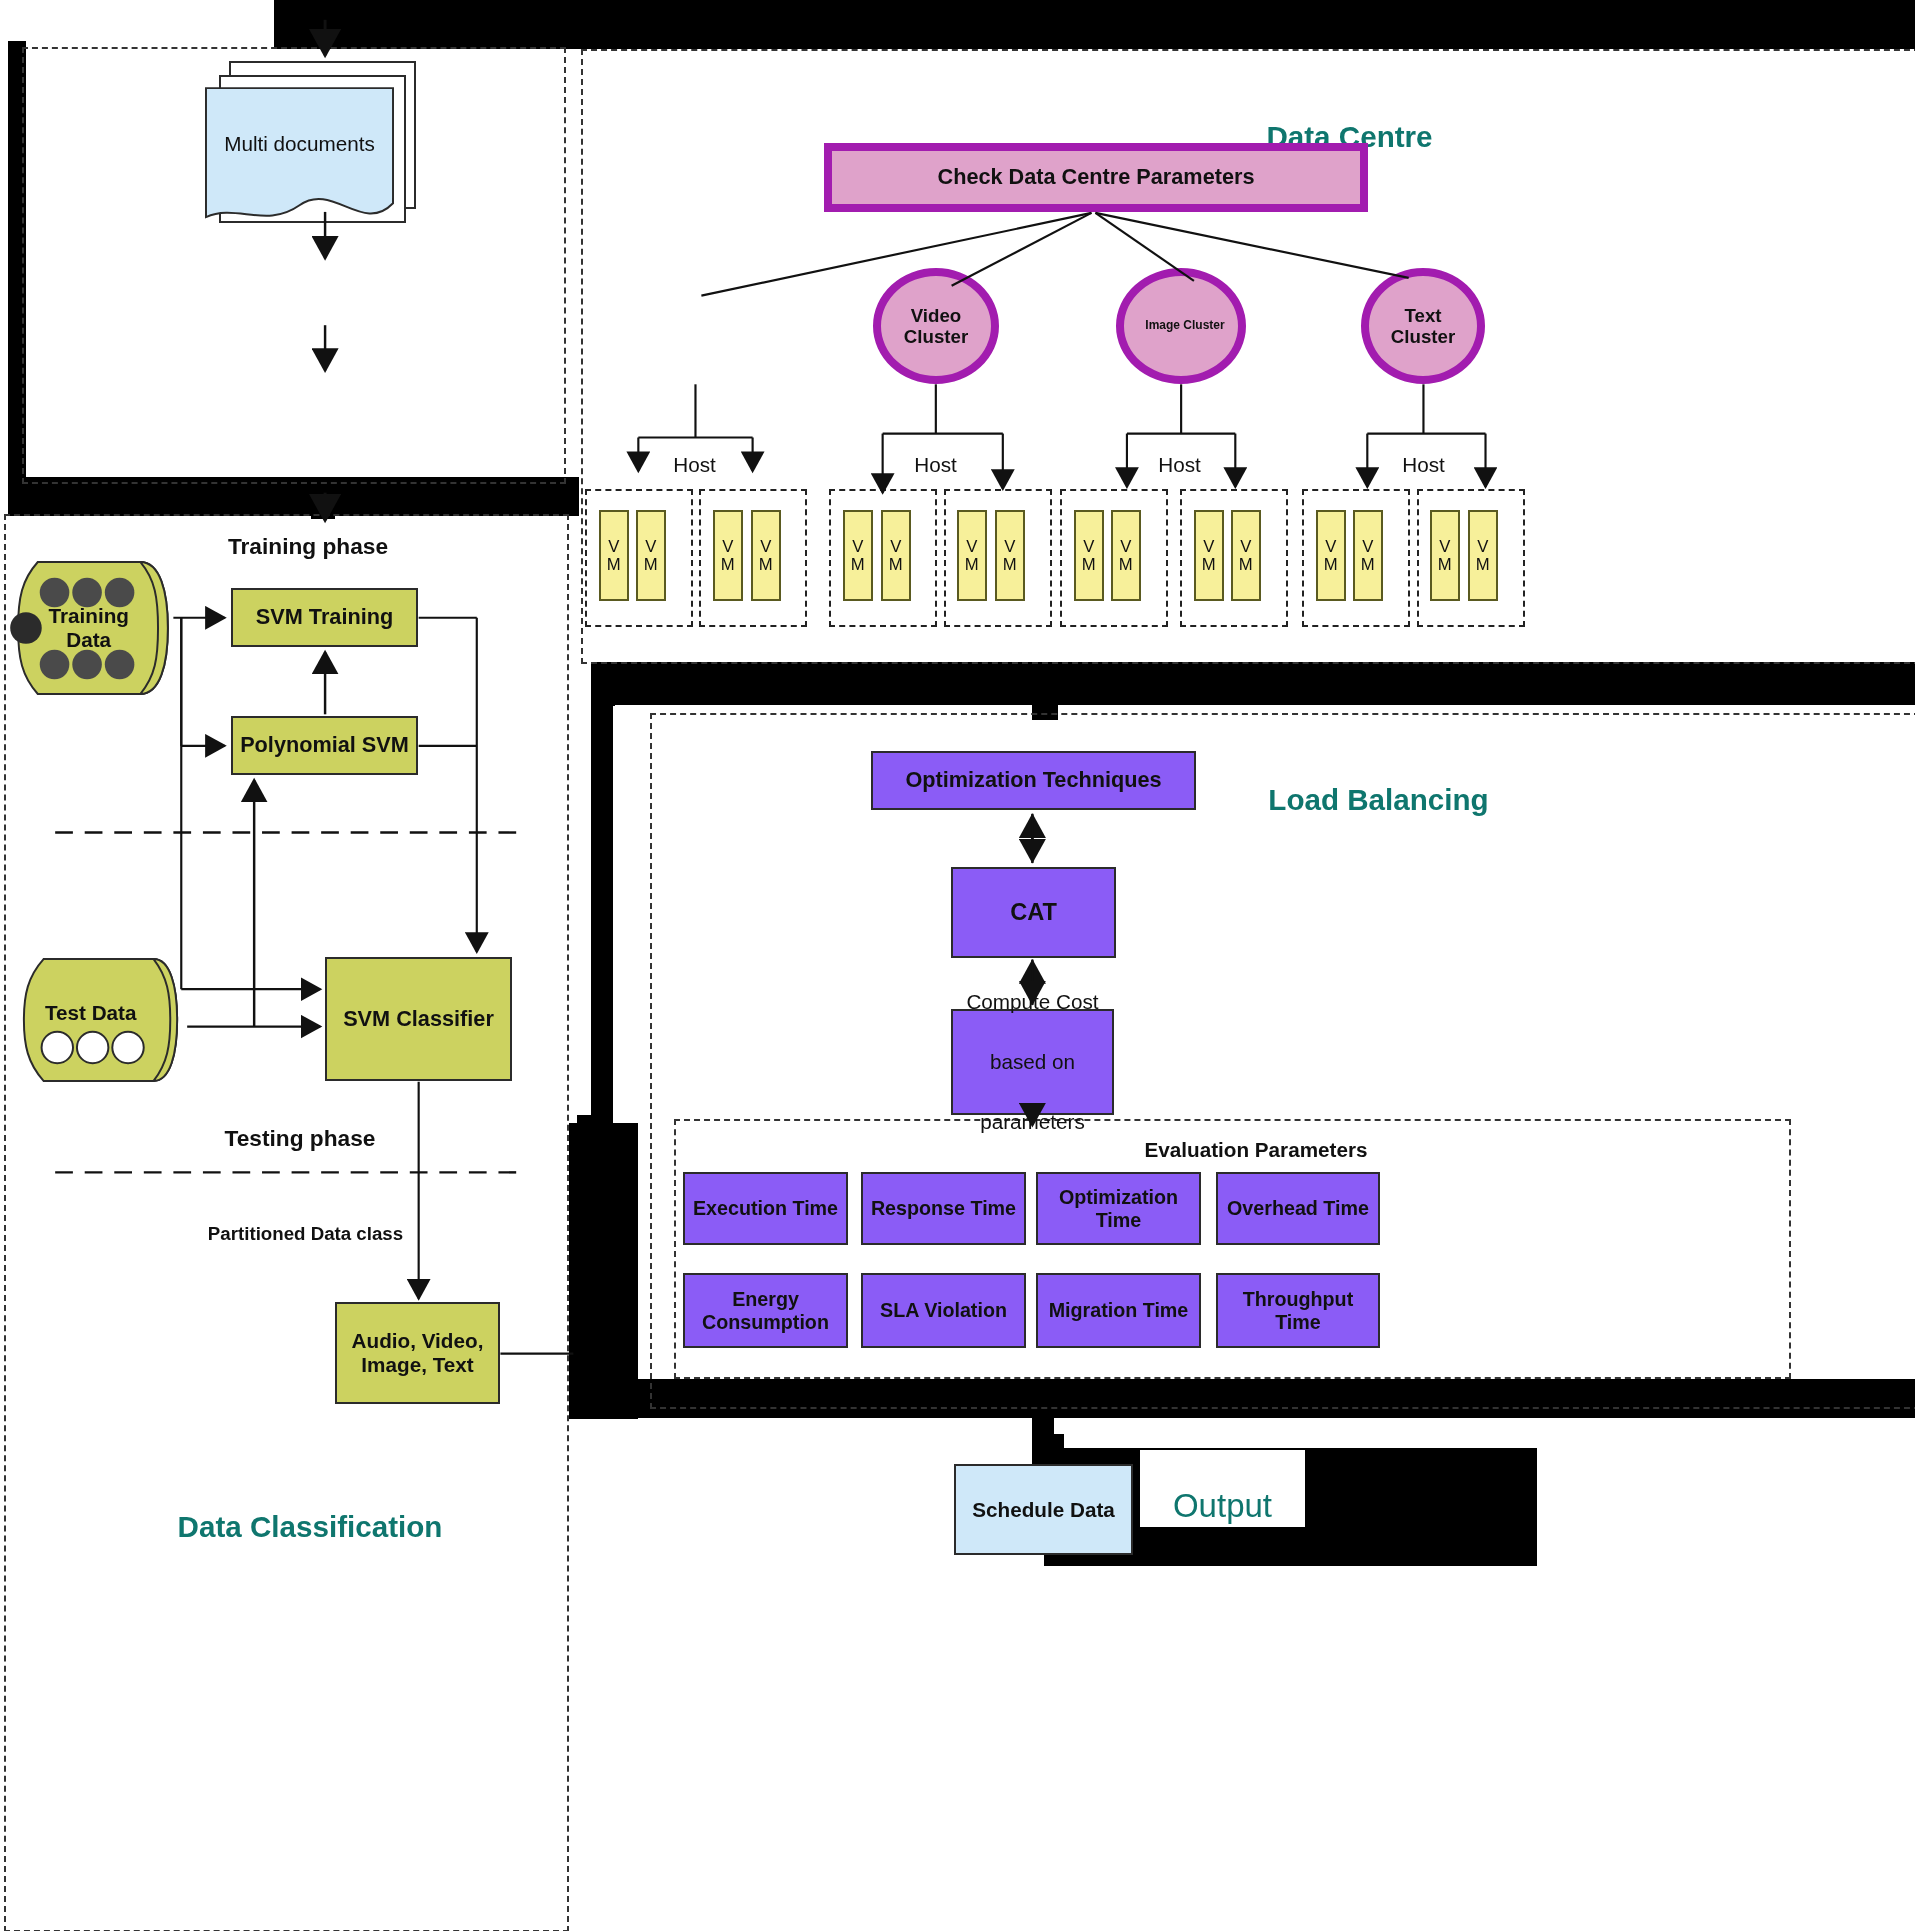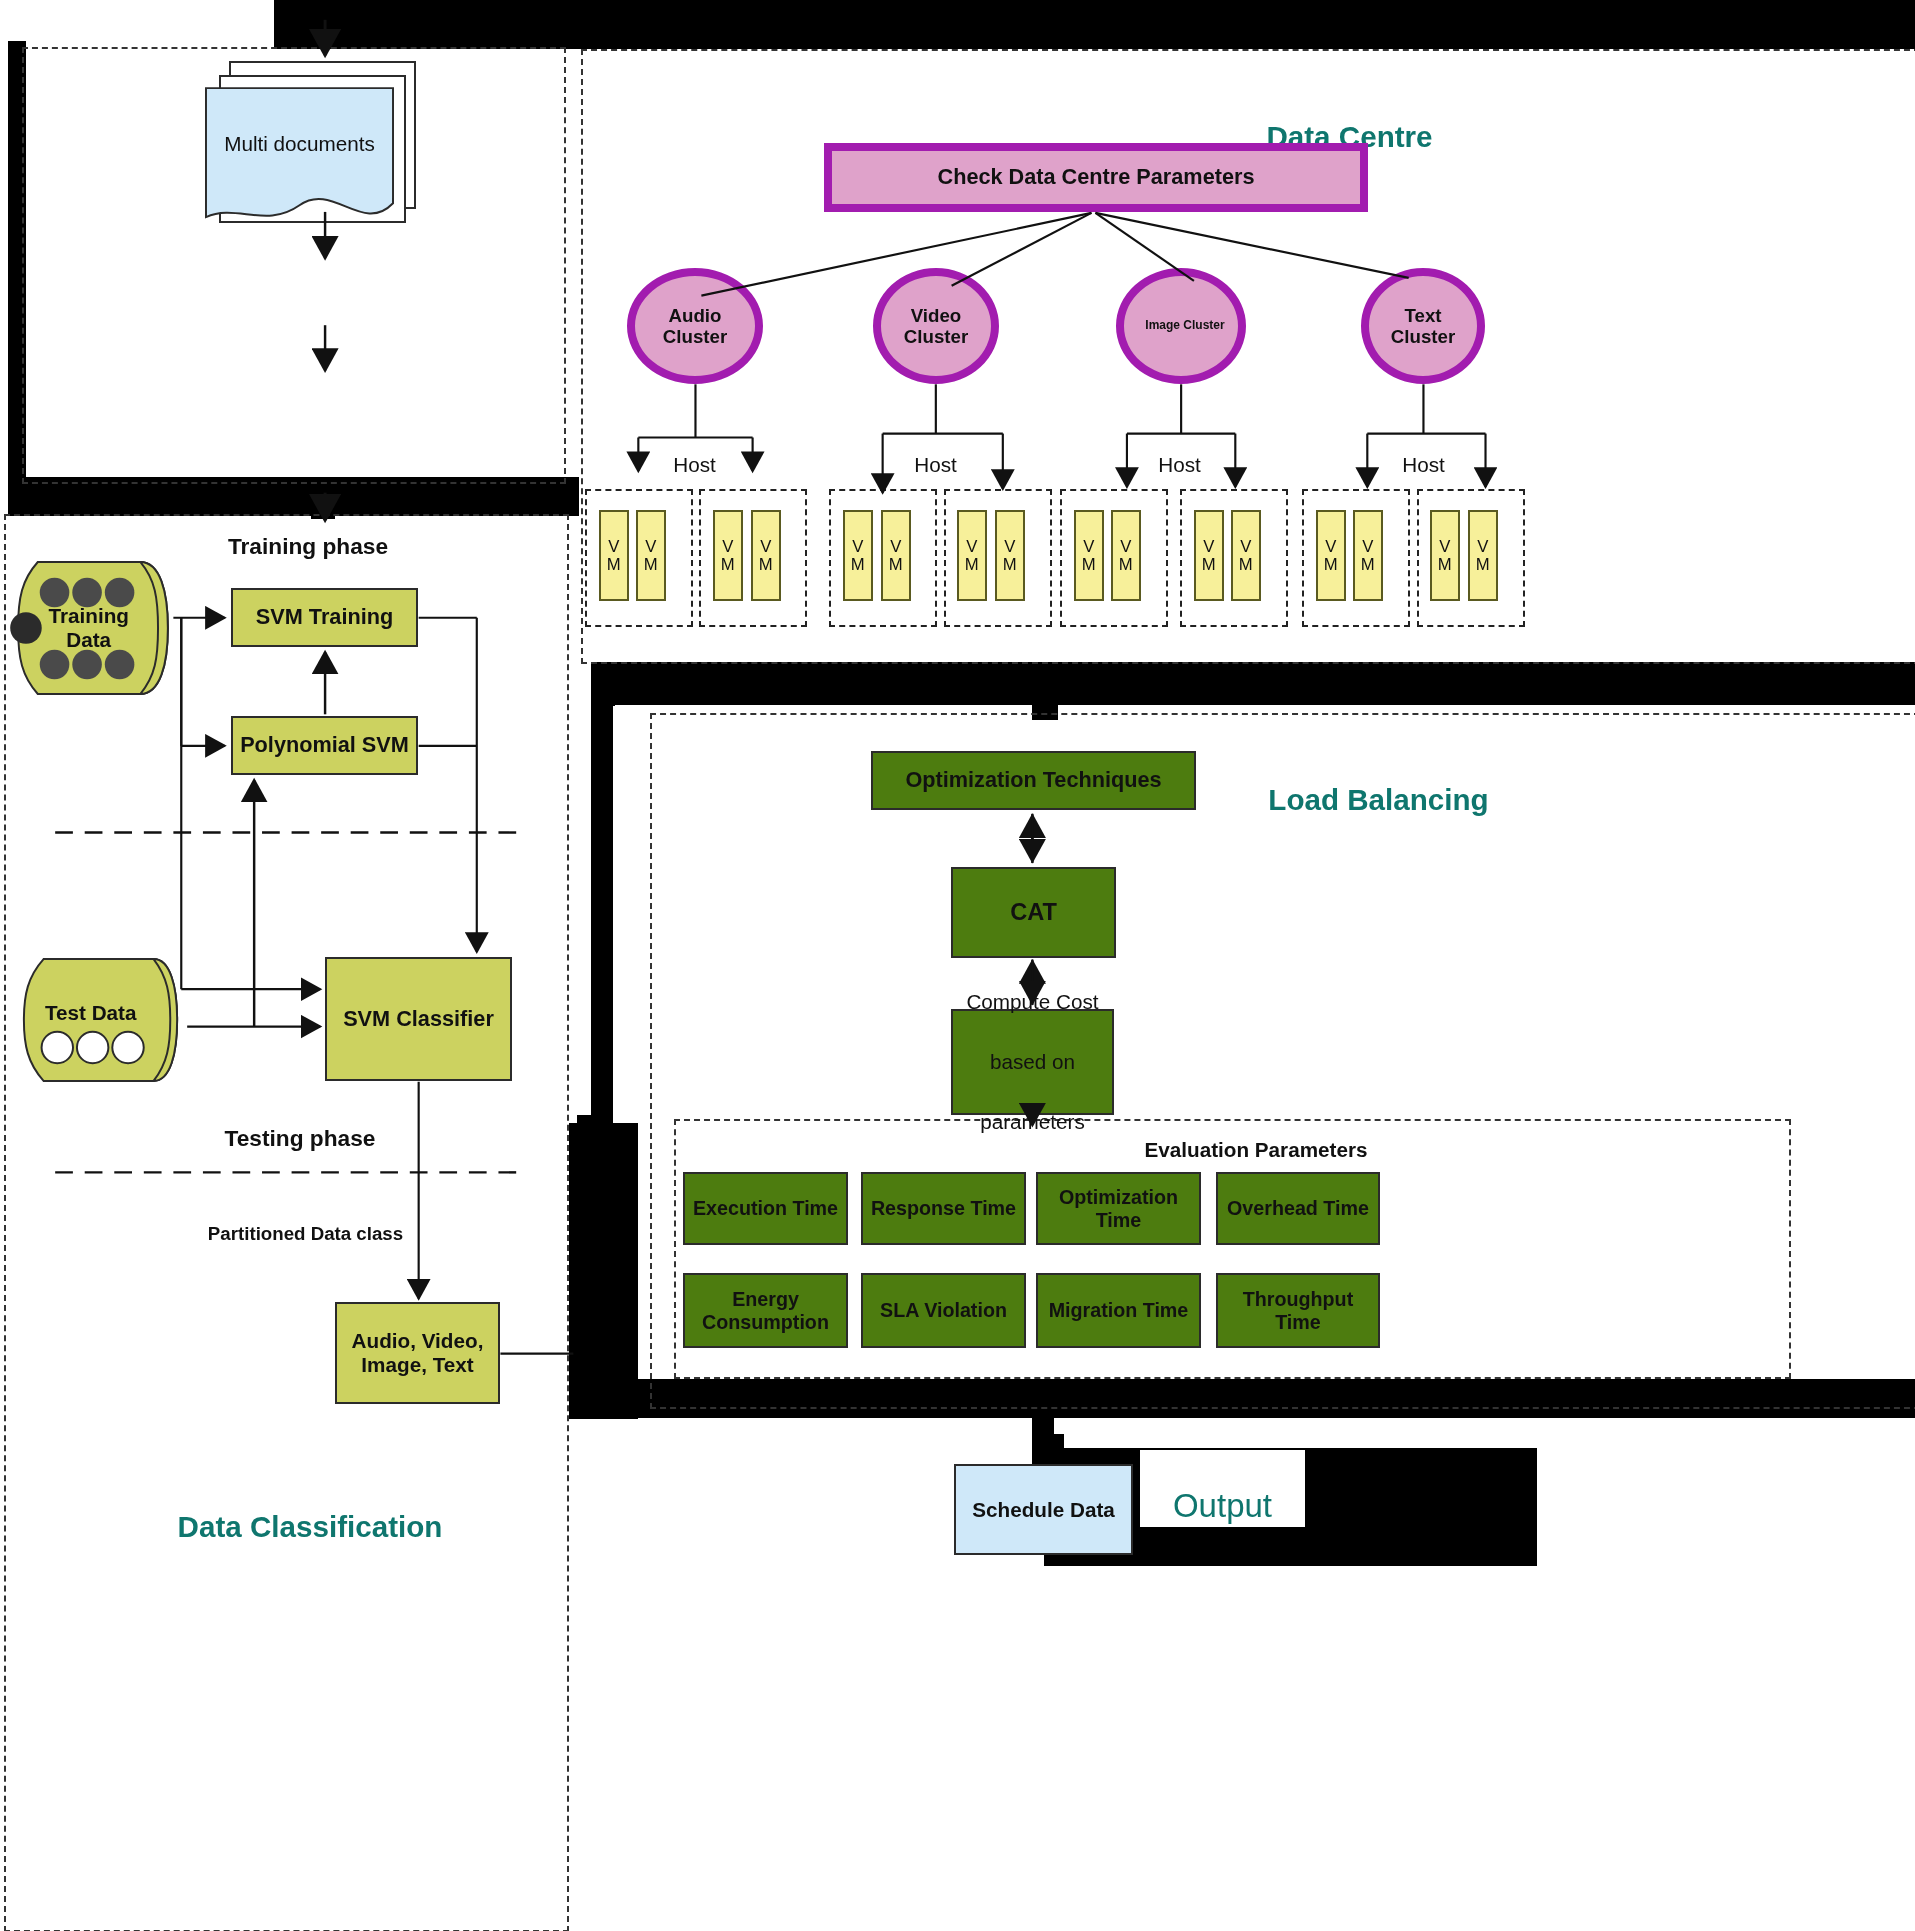--- a/index.html
+++ b/index.html
@@ -11,21 +11,21 @@
 
   
   .blackbar{position:absolute;background:#000;}
 
   
   .panel{position:absolute;border:2px dashed #333;background:transparent;}
 
   
   .blue{background:#cfe8f9;border:2px solid #2b2b2b;}
   .olive{background:#ccd260;border:2px solid #2b2b2b;}
-  .green{background:#4d7c0f;border:2px solid #2b2b2b;}
+  .green{background:#8b5cf6;border:2px solid #2b2b2b;}
   .pink{background:#dfa2ca;border:8px solid #a21caf;}
   .yellow{background:#f7f09a;border:2px solid #5a5a20;}
   .title-lg{font-weight:bold;font-size:29.6px;color:#0f766e;margin-top:34px;}
   .title-md{font-weight:bold;font-size:22.7px;color:#111;}
   .lbl{font-size:18.7px;color:#111;}
   .lbl-b{font-size:18.7px;font-weight:bold;color:#111;}
 
   .circle{border-radius:50%;}
   .vm{width:29.6px;height:91px;display:flex;flex-direction:column;align-items:center;justify-content:center;font-size:16.7px;color:#111;line-height:1.05;}
   .hostbox{position:absolute;border:2px dashed #222;}
@@ -75,23 +75,20 @@
   <div class="abs" style="left:205px;top:87px;width:189px;height:144px;">
     <svg width="189" height="144" viewBox="0 0 192 146" style="display:block;">
       <path d="M1,1 L191,1 L191,118 C160,150 130,96 96,120 C62,144 32,118 1,132 Z" fill="#cfe8f9" stroke="#2b2b2b" stroke-width="2"></path>
     </svg>
   </div>
   <div class="abs ctr lbl" style="left:205px;top:130px;width:189px;height:27.6px;font-size:20.7px;">Multi documents</div>
 
 
   <div class="abs ctr pink lbl-b" style="left:824px;top:143px;width:544px;height:69px;font-size:21.7px;">Check Data Centre Parameters</div>
 
-  <div class="abs ctr pink circle" style="left:627px;top:268px;width:136px;height:116px;">
-    <span class="lbl-b" style="font-size:18.7px;">Audio Cluster</span>
-  </div>
   <div class="abs ctr pink circle" style="left:873px;top:268px;width:126px;height:116px;">
     <span class="lbl-b" style="font-size:18.7px;">Video Cluster</span>
   </div>
   <div class="abs ctr pink circle" style="left:1116px;top:268px;width:130px;height:116px;">
     <span class="lbl-b" style="font-size:12px;padding-left:8px;">Image Cluster</span>
   </div>
   <div class="abs ctr pink circle" style="left:1361px;top:268px;width:124px;height:116px;flex-direction:column;">
     <span class="lbl-b" style="font-size:18.7px;">Text</span>
     <span class="lbl-b" style="font-size:18.7px;">Cluster</span>
   </div>

